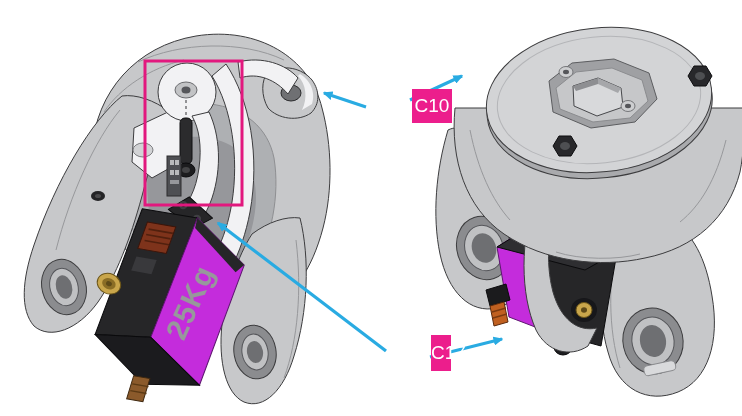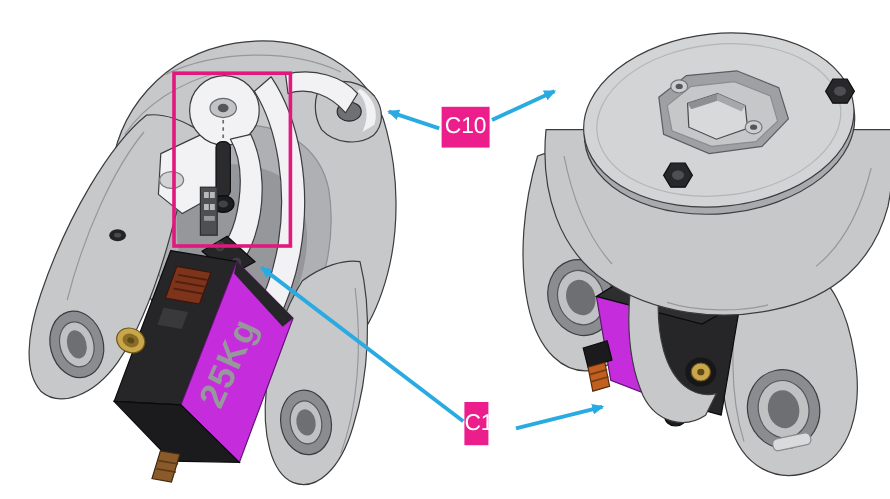--- a/index.html
+++ b/index.html
@@ -39,21 +39,21 @@
   .ed{stroke:#0B0B0D;stroke-width:1;stroke-linejoin:round;}
   .seam{fill:none;stroke:#97989B;stroke-width:1;}
   .arrow-line{stroke:var(--arrow,#29ABE2);stroke-width:3.2;fill:none;}
   .arrowfill{fill:var(--arrow,#29ABE2);}
   .hl{fill:none;stroke:var(--highlight-outline,#E2187E);stroke-width:3;}
   .servo-text{fill:#97989B;font-family:"Liberation Sans",sans-serif;font-size:30px;font-weight:bold;letter-spacing:1px;}
   .callout{
     position:absolute;
     background:var(--callout-background,#EC1E8C);
     color:var(--callout-text,#FFFFFF);
-    font-size:19px;line-height:34px;text-align:center;
+    font-size:19px;line-height:34px;text-align:center;margin-left:44px;
   }
   #c10{left:368px;top:89px;width:40px;height:34px;}
   #c17{left:387px;top:335px;width:20px;height:36px;line-height:36px;}
 </style>
 </head>
 <body>
 
 <div class="canvas">
 <svg class="scene" width="742" height="416" viewBox="0 0 742 416">
   <defs>

